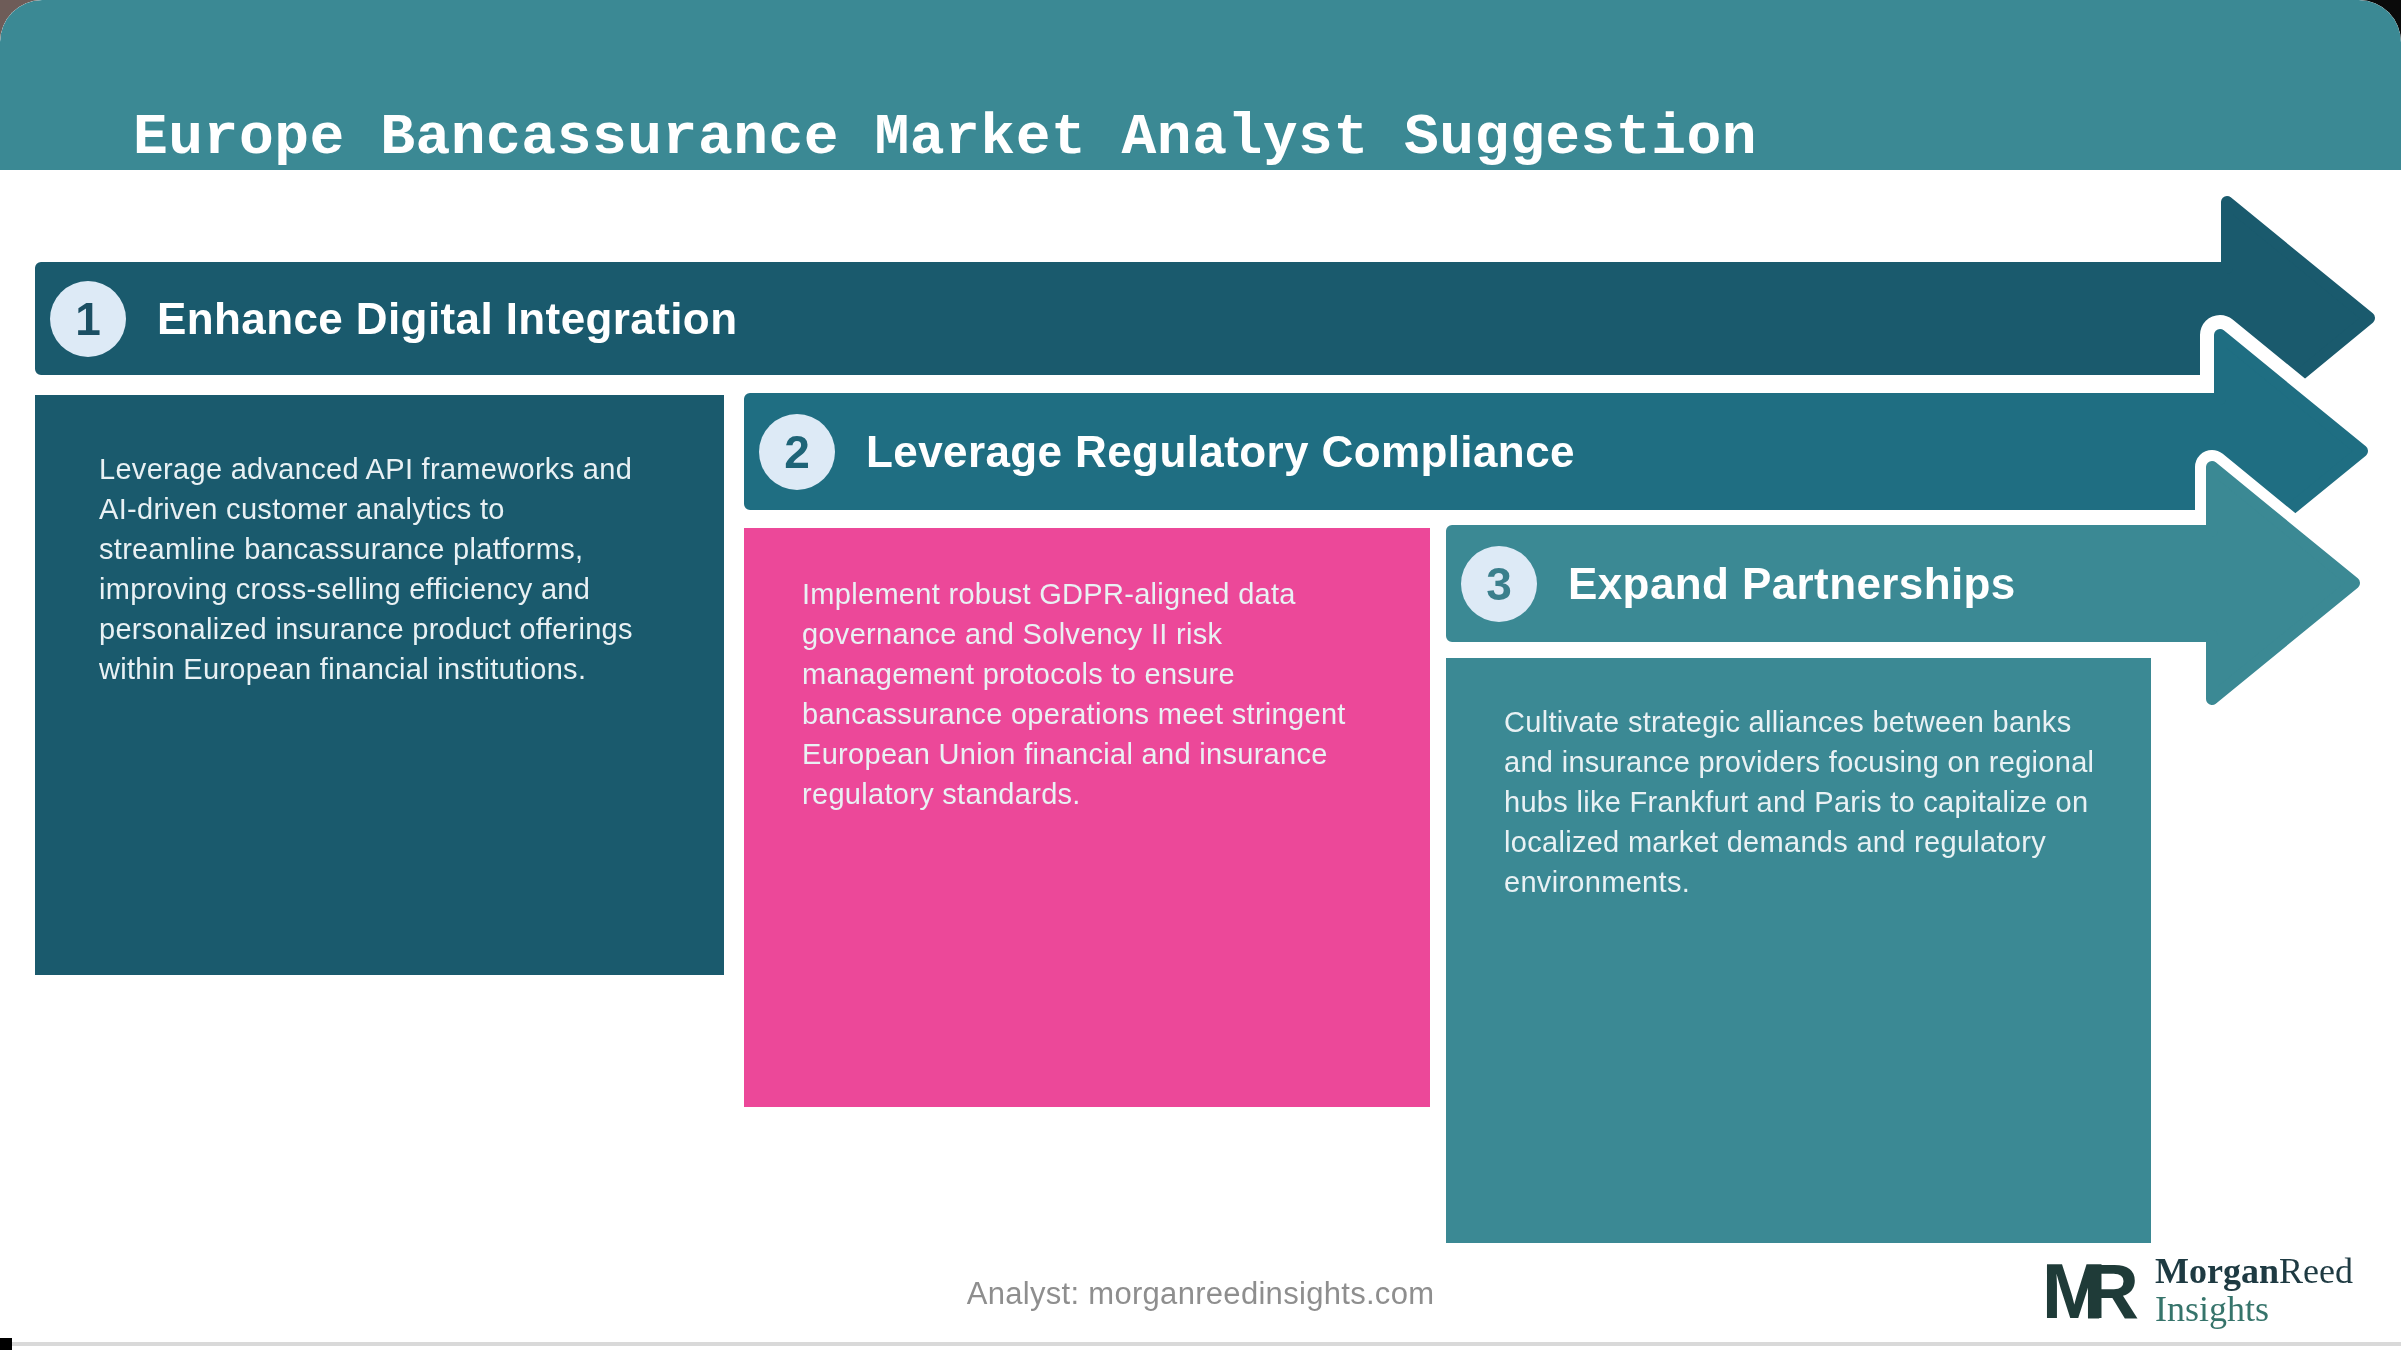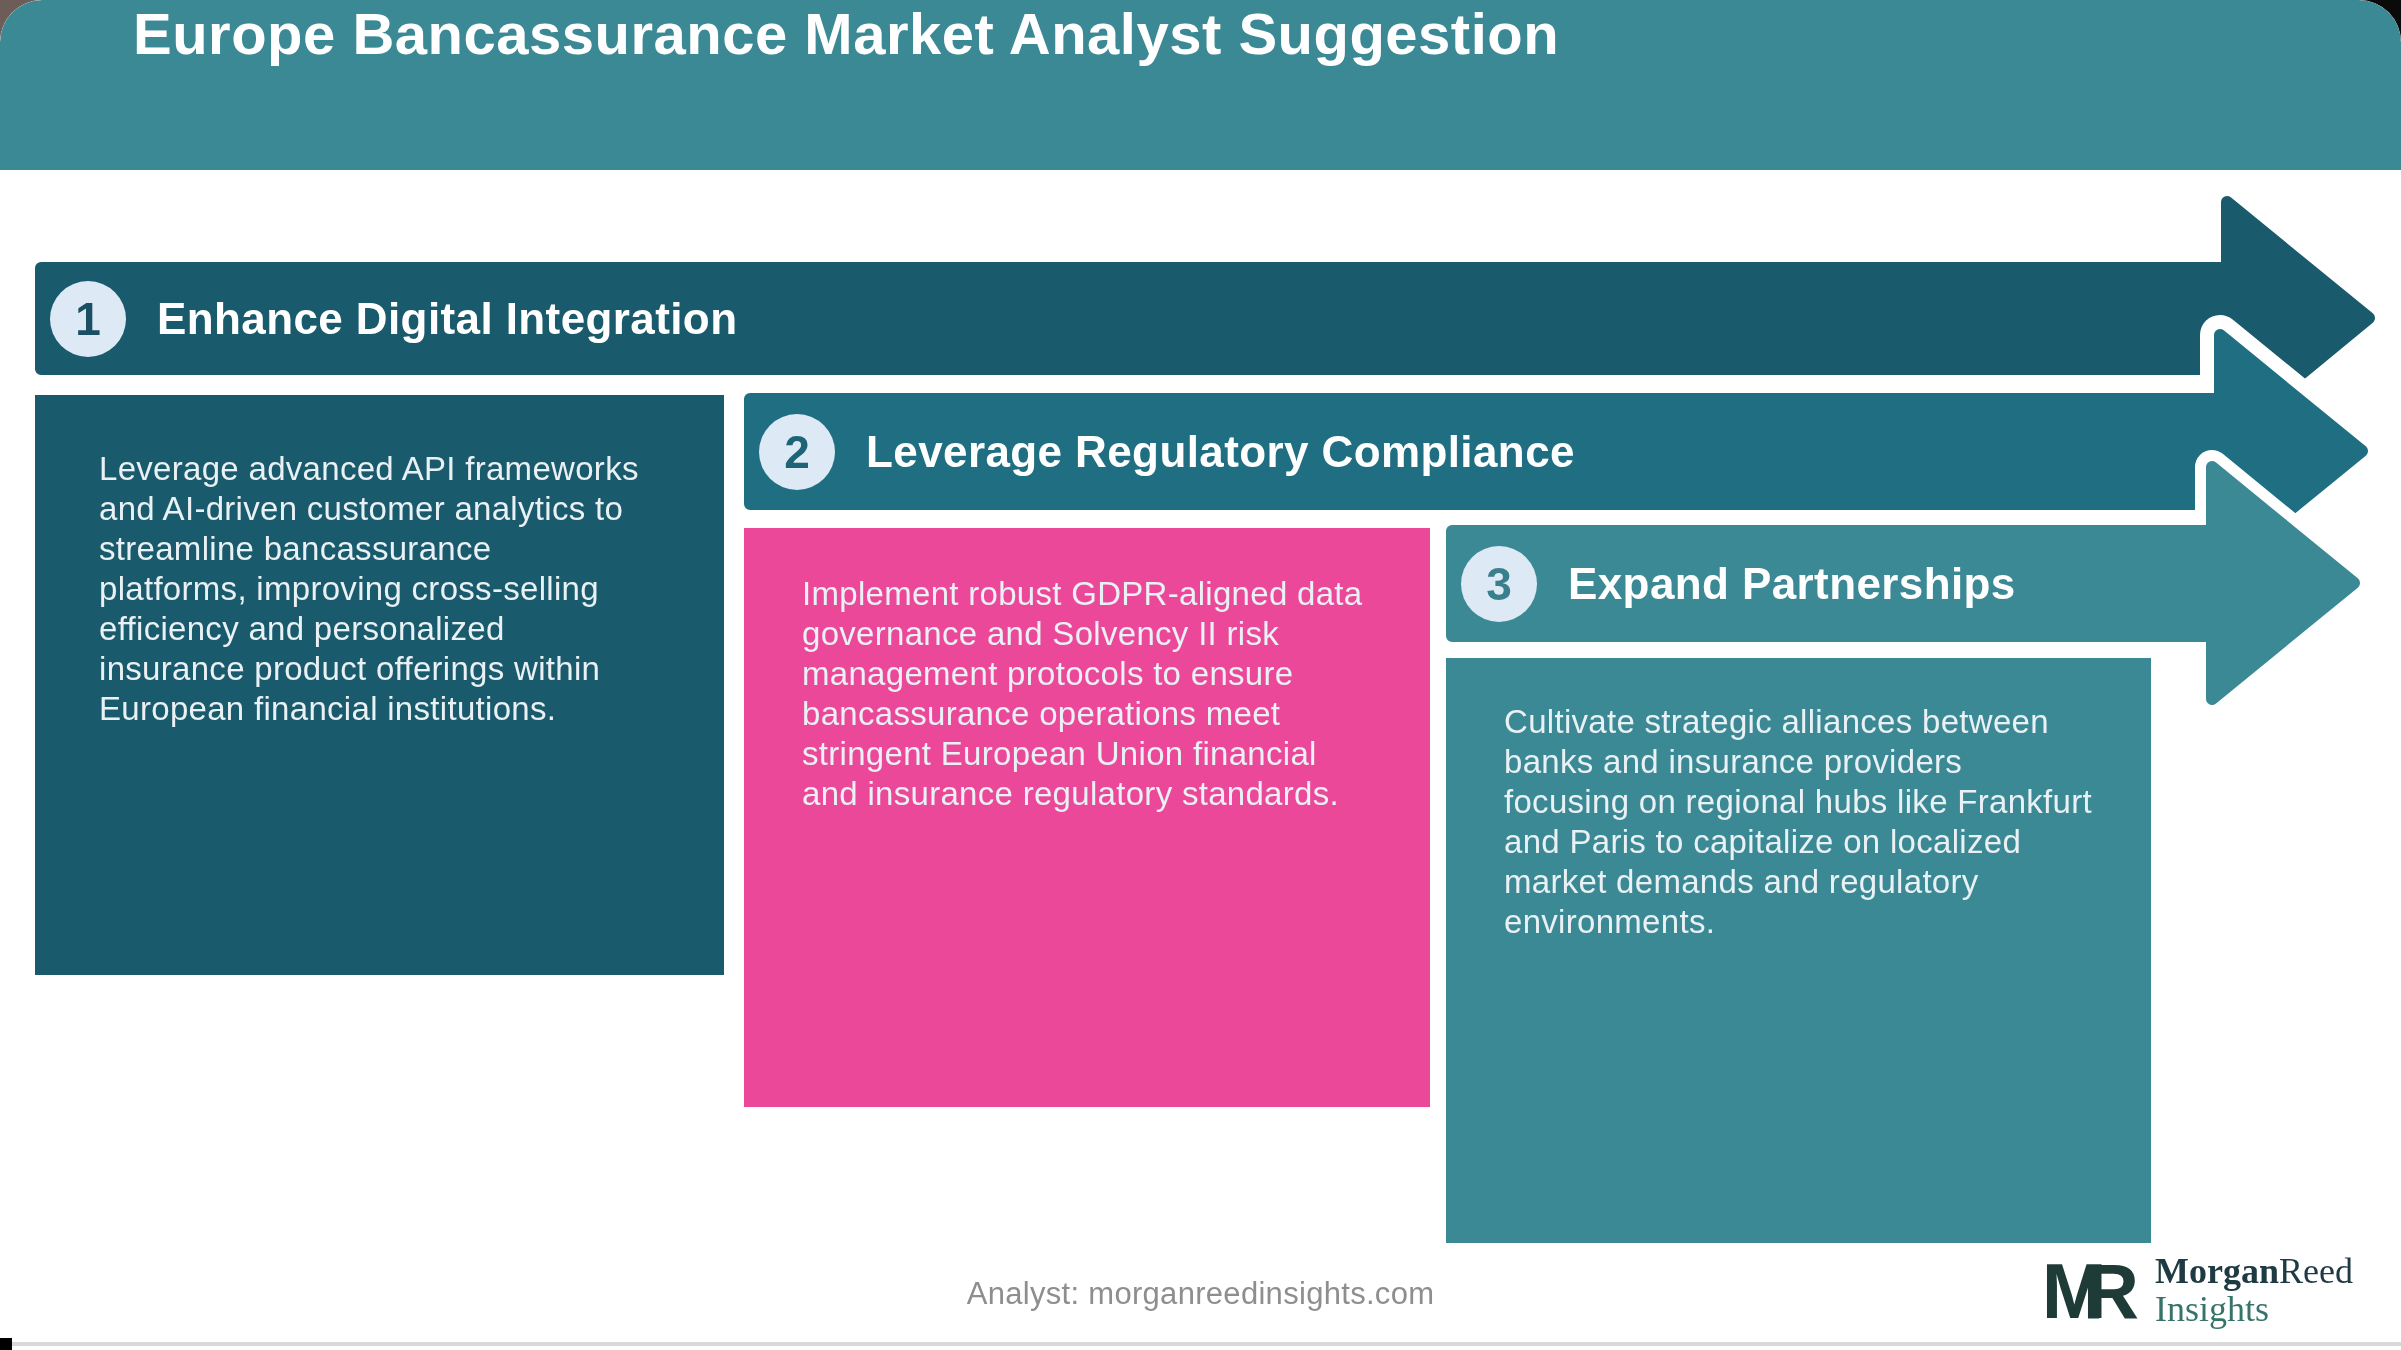--- a/index.html
+++ b/index.html
@@ -2,21 +2,21 @@
 <html><head>
 <meta charset="utf-8">
 <style>
   html,body{margin:0;padding:0;background:#0a0a0a;}
   .stage{position:relative;width:2401px;height:1350px;background:#0a0a0a;overflow:hidden;
          font-family:"Liberation Sans", sans-serif;}
   .corner-tl{position:absolute;left:0;top:0;width:90px;height:90px;background:#6E5C58;}
   .card{position:absolute;left:0;top:0;width:2401px;height:1350px;background:#ffffff;
         border-radius:42px 42px 0 0;overflow:hidden;}
   .header{position:absolute;left:0;top:0;width:2401px;height:170px;background:#3B8994;
-          border-radius:42px 42px 0 0;display:flex;align-items:flex-start;}
+          border-radius:42px 42px 0 0;display:flex;align-items:flex-end;font-family:Liberation Mono, monospace;}
   .header .title{color:#ffffff;font-size:58px;font-weight:700;letter-spacing:.5px;
                  padding-left:133px;white-space:nowrap;}
   svg.arrows{position:absolute;left:0;top:0;width:2401px;height:1350px;pointer-events:none;}
   .p-a1{fill:#1A5A6D;stroke:#1A5A6D;stroke-width:12;stroke-linejoin:round;}
   .p-a2{fill:#1F6E82;stroke:#1F6E82;stroke-width:12;stroke-linejoin:round;}
   .p-a3{fill:#3B8994;stroke:#3B8994;stroke-width:12;stroke-linejoin:round;}
   .p-white2{fill:#ffffff;stroke:#ffffff;stroke-width:40;stroke-linejoin:round;}
   .p-white3{fill:#ffffff;stroke:#ffffff;stroke-width:34;stroke-linejoin:round;}
 
   .banner{position:absolute;display:flex;align-items:center;}
@@ -26,21 +26,21 @@
   .banner .btitle{color:#ffffff;font-size:44px;font-weight:700;margin-left:31px;
         letter-spacing:.4px;white-space:nowrap;}
   #banner1{left:35px;top:262px;width:2198px;height:113px;}
   #banner2{left:744px;top:393px;width:1482px;height:117px;}
   #banner3{left:1446px;top:525px;width:772px;height:117px;}
   #banner1 .numcircle{color:#1B4F63;}
   #banner2 .numcircle{color:#1E6477;}
   #banner3 .numcircle{color:#3A7F8C;}
 
   .box{position:absolute;box-sizing:border-box;color:#E9F1F4;}
-  .box p{margin:0;font-size:33px;line-height:40px;letter-spacing:.3px;font-weight:400;}
+  .box p{margin:0;font-size:29px;line-height:40px;letter-spacing:.3px;font-weight:400;}
   #box1{left:35px;top:395px;width:689px;height:580px;background:#1A5A6D;padding:54px 78px 0 64px;}
   #box2{left:744px;top:528px;width:686px;height:579px;background:#ec4899;padding:46px 55px 0 58px;}
   #box3{left:1446px;top:658px;width:705px;height:585px;background:#3B8994;padding:44px 55px 0 58px;}
 
   .source{position:absolute;left:0;right:0;top:1276px;text-align:center;
           color:#8E8E8E;font-size:31px;letter-spacing:.3px;}
   .logo{position:absolute;right:48px;top:1252px;display:flex;align-items:center;}
   .logo .monogram{font-size:78px;font-weight:800;color:#1F3B38;letter-spacing:-8px;
         line-height:1;display:flex;}
   .logo .monogram .m2{margin-left:-16px;}

